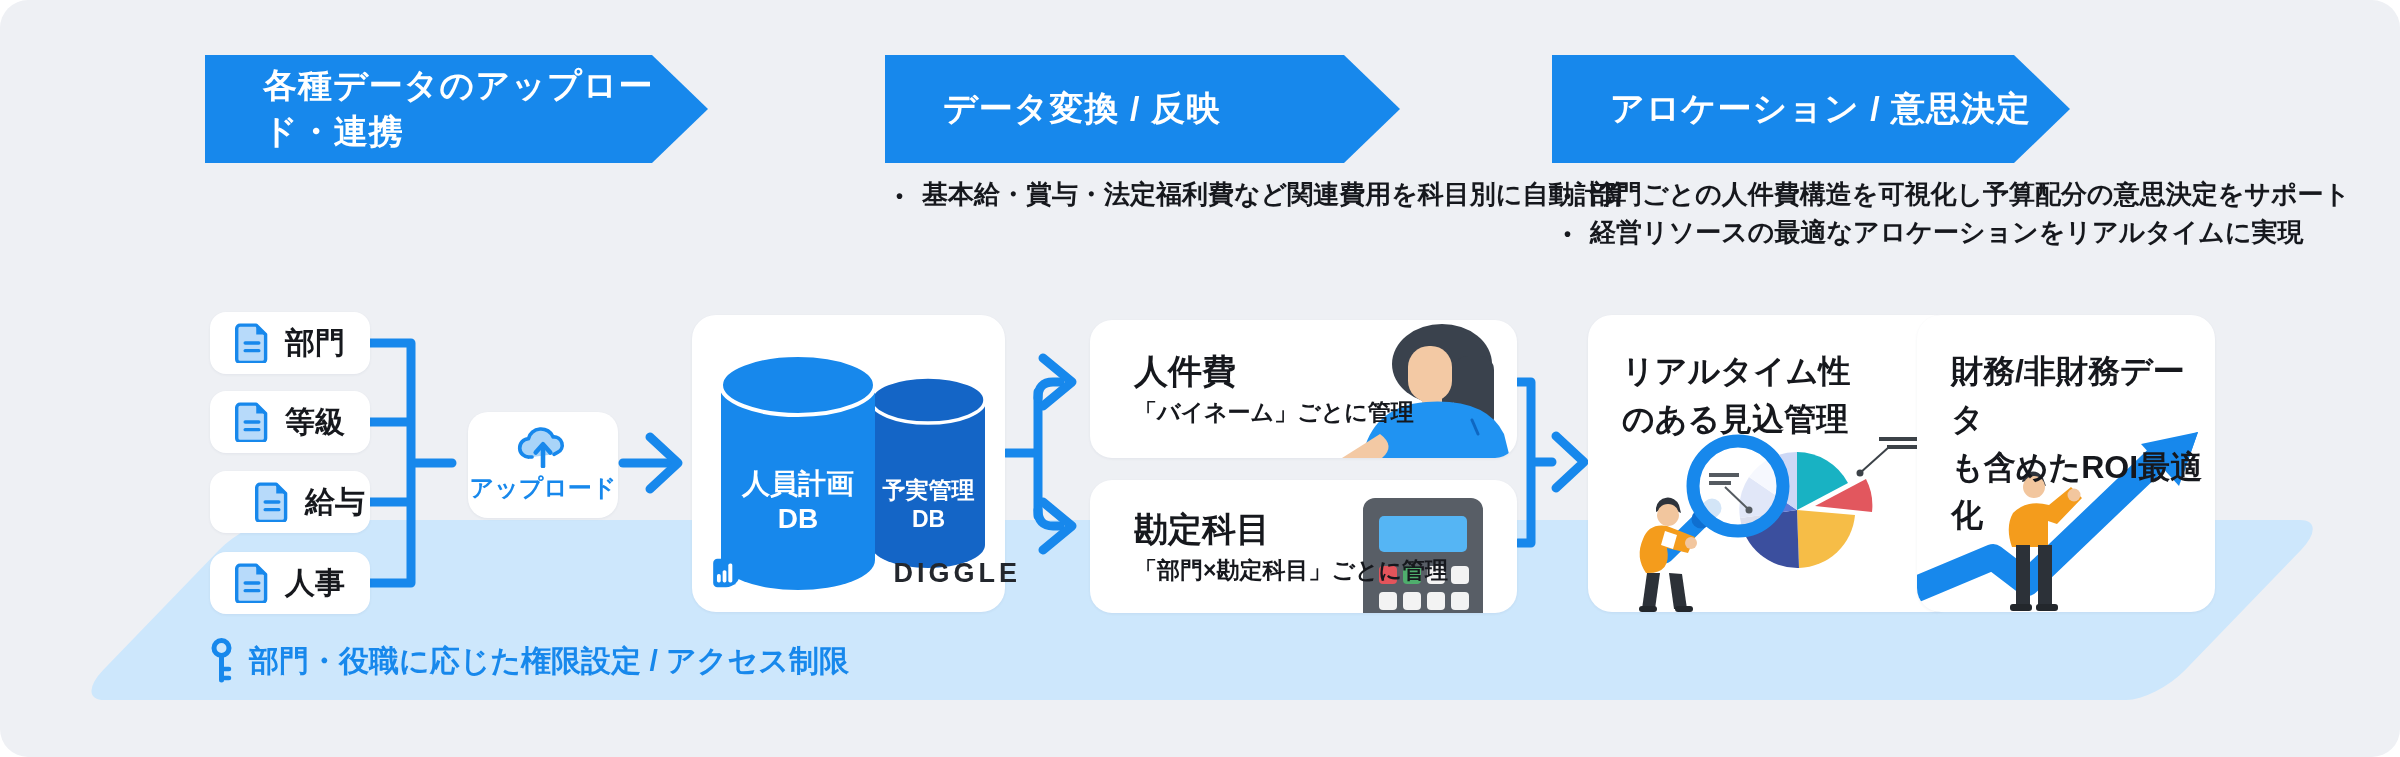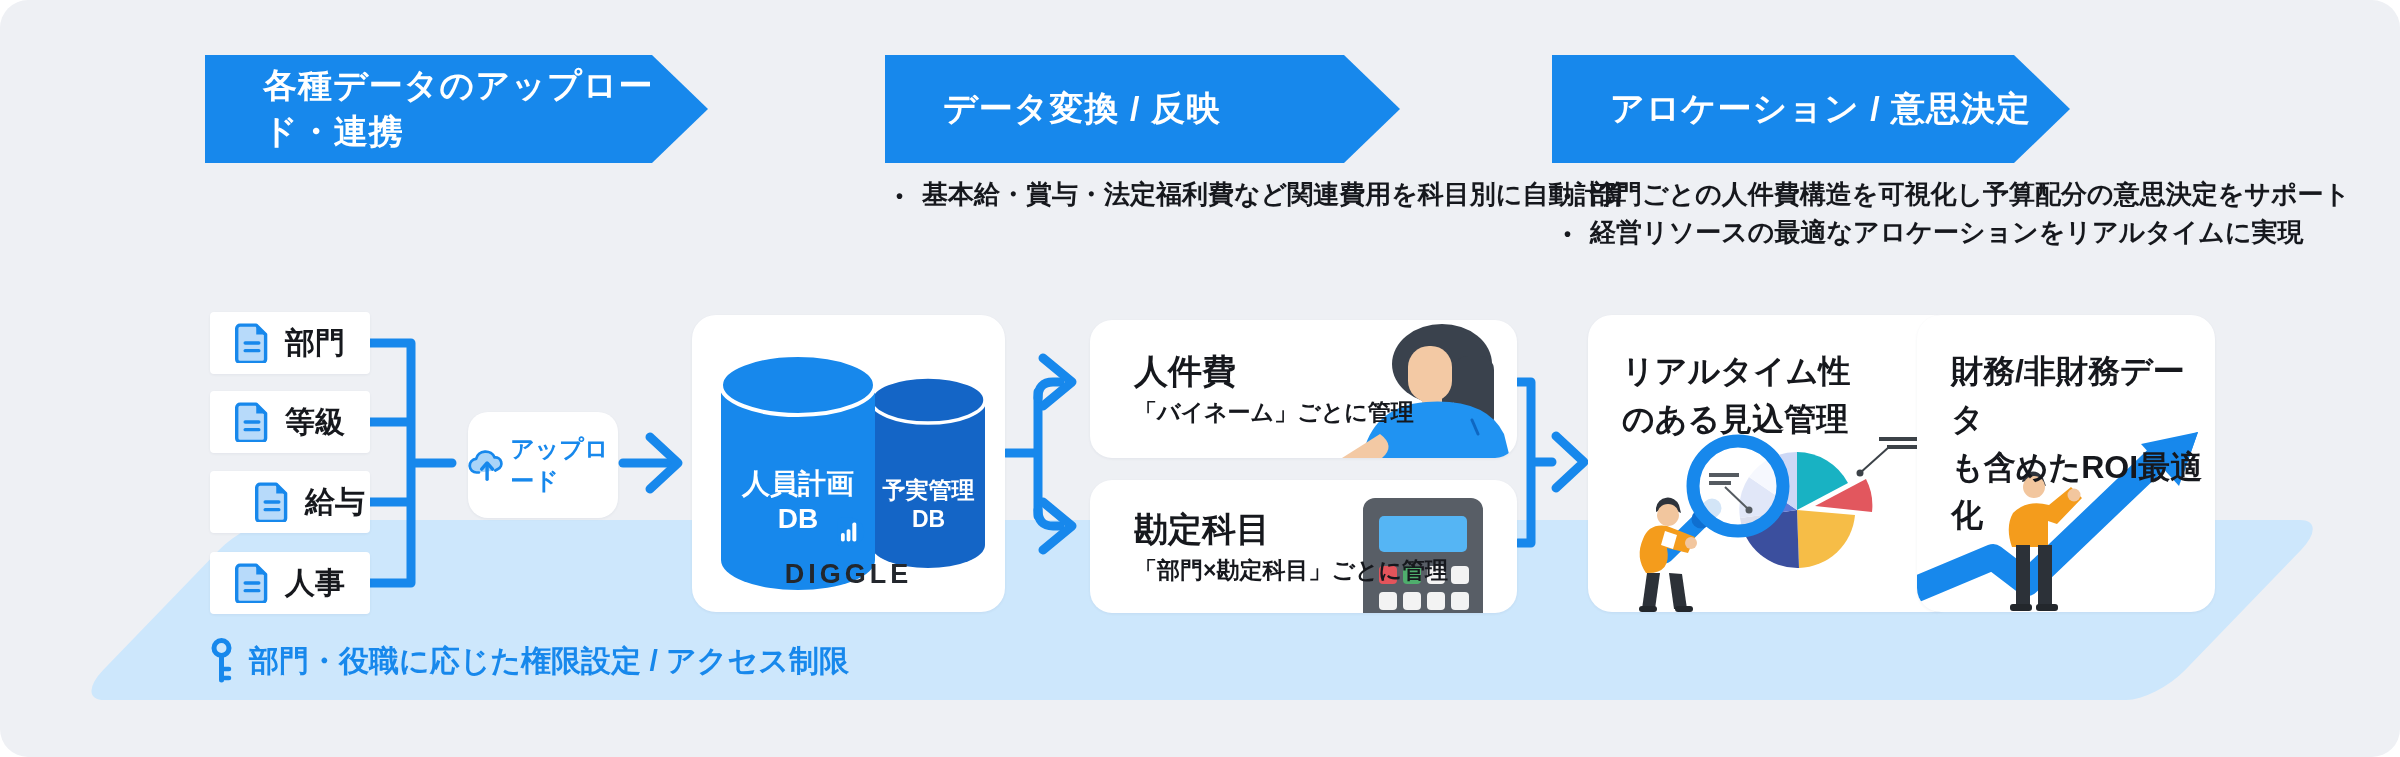--- a/index.html
+++ b/index.html
@@ -17,34 +17,34 @@
   .banner-title{color:#ffffff;font-size:34px;font-weight:700;letter-spacing:1px;}
 
   .bullets{position:absolute;margin:0;padding:0;list-style:none;width:680px;}
   .bullets.u1{left:212px;top:176px;}
   .bullets.u2{left:892px;top:176px;}
   .bullets.u3{left:1560px;top:176px;}
   .bullets li{font-size:26px;font-weight:700;color:#16181d;line-height:36px;white-space:nowrap;}
   .bullets li .dot{display:inline-block;width:30px;font-size:20px;color:#16181d;text-align:left;padding-left:4px;}
 
   
-  .src-box{position:absolute;left:210px;width:160px;height:62px;background:#ffffff;border-radius:4px;display:flex;align-items:center;justify-content:center;gap:16px;box-shadow:0 1px 3px rgba(30,50,90,.06);}
+  .src-box{position:absolute;left:210px;width:160px;height:62px;background:#ffffff;border-radius:16px;display:flex;align-items:center;justify-content:center;gap:16px;box-shadow:0 1px 3px rgba(30,50,90,.06);}
   .src-box .lbl{font-size:30px;font-weight:700;color:#16181d;}
   .s1{top:312px;} .s2{top:391px;} .s3{top:471px;padding-left:40px;} .s4{top:552px;}
 
   
-  .upload-card{position:absolute;left:468px;top:412px;width:150px;height:106px;background:#ffffff;border-radius:20px;display:flex;flex-direction:row;align-items:center;justify-content:center;gap:4px;box-shadow:0 1px 3px rgba(30,50,90,.06);}
+  .upload-card{position:absolute;left:468px;top:412px;width:150px;height:106px;background:#ffffff;border-radius:20px;display:flex;flex-direction:column;align-items:center;justify-content:center;gap:4px;box-shadow:0 1px 3px rgba(30,50,90,.06);}
   .upload-card .lbl{font-size:24px;font-weight:700;color:#1788ec;}
 
   
   .db-card{position:absolute;left:692px;top:315px;width:313px;height:297px;background:#ffffff;border-radius:24px;box-shadow:0 1px 3px rgba(30,50,90,.06);}
   .db-label{position:absolute;text-align:center;color:#ffffff;font-weight:700;}
   .db-label.d1{left:30px;top:150px;width:152px;font-size:28px;}
   .db-label.d2{left:180px;top:160px;width:113px;font-size:23px;}
-  .logo-row{position:absolute;left:0;bottom:22px;width:100%;display:flex;align-items:center;justify-content:center;gap:10px;flex-direction:column;}
+  .logo-row{position:absolute;left:16px;bottom:22px;width:100%;display:flex;align-items:center;justify-content:space-between;gap:10px;}
   .logo-text{font-size:27px;font-weight:700;color:#23272d;letter-spacing:4px;}
 
   
   .out-card{position:absolute;left:1090px;width:427px;background:#ffffff;border-radius:22px;overflow:hidden;box-shadow:0 1px 3px rgba(30,50,90,.06);}
   .out-card.o1{top:312px;height:138px;margin-top:8px;}
   .out-card.o2{top:480px;height:133px;}
   .out-card .txt{position:absolute;left:44px;top:50%;transform:translateY(-50%);}
   .out-title{font-size:34px;font-weight:700;color:#16181d;line-height:40px;}
   .out-sub{font-size:23px;font-weight:700;color:#16181d;margin-top:6px;}
   .out-illu{position:absolute;right:0;top:0;height:100%;}

